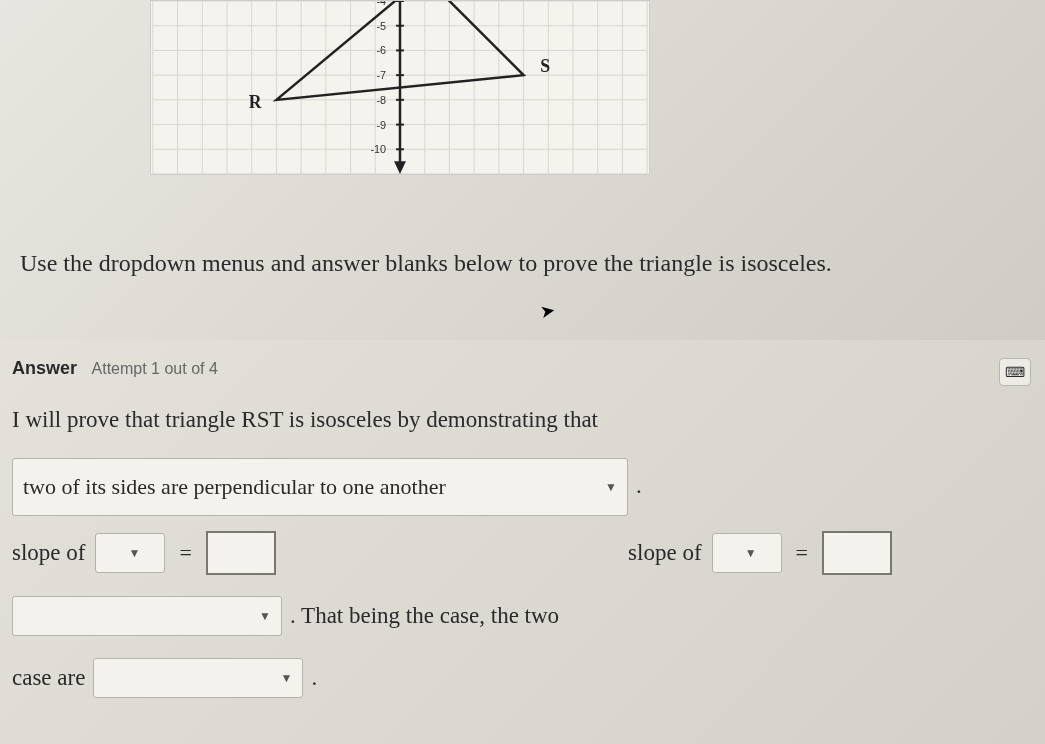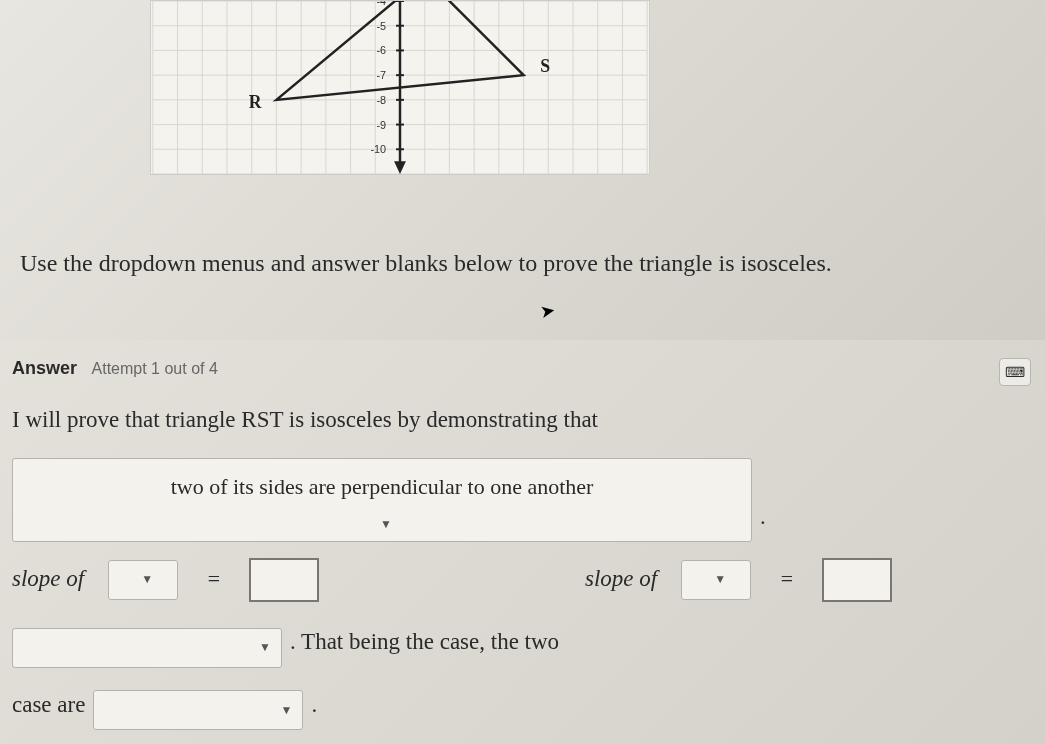--- a/index.html
+++ b/index.html
@@ -71,61 +71,60 @@
     justify-content: center;
     font-size: 14px;
     cursor: pointer;
   }
   .proof-body {
     font-size: 23px;
     line-height: 2.2;
   }
   .proof-row {
     display: flex;
-    align-items: flex-end;
+    align-items: center;
     flex-wrap: wrap;
     gap: 8px;
     margin-bottom: 12px;
   }
   .dropdown {
     display: inline-flex;
     align-items: center;
     justify-content: space-between;
     background: #f4f2ed;
     border: 1px solid #b5b2ab;
     border-radius: 3px;
     padding: 4px 10px;
     font-size: 22px;
     font-family: Georgia, serif;
     cursor: pointer;
     min-height: 40px;
   }
-  .dropdown.wide { width: 740px; flex-direction: column; }
+  .dropdown.wide { width: 616px; }
   .dropdown.small { width: 70px; justify-content: center; }
   .dropdown.mid { width: 270px; }
   .dropdown.mid2 { width: 210px; }
   .chev {
     font-size: 12px;
     color: #555;
     margin-left: 8px;
   }
   .blank-box {
     display: inline-block;
     width: 70px;
     height: 44px;
     border: 2px solid #7a7670;
     background: #f4f2ed;
     vertical-align: middle;
   }
   .eq { font-size: 22px; padding: 0 4px; }
   .slope-pair {
     display: flex;
     align-items: center;
-    gap: 24px;
-    font-style: italic;
+    gap: 10px;
   }
   .two-col {
     display: flex;
     justify-content: space-between;
     width: 880px;
   }
   .cursor-arrow {
     position: absolute;
     left: 540px;
     top: 300px;

